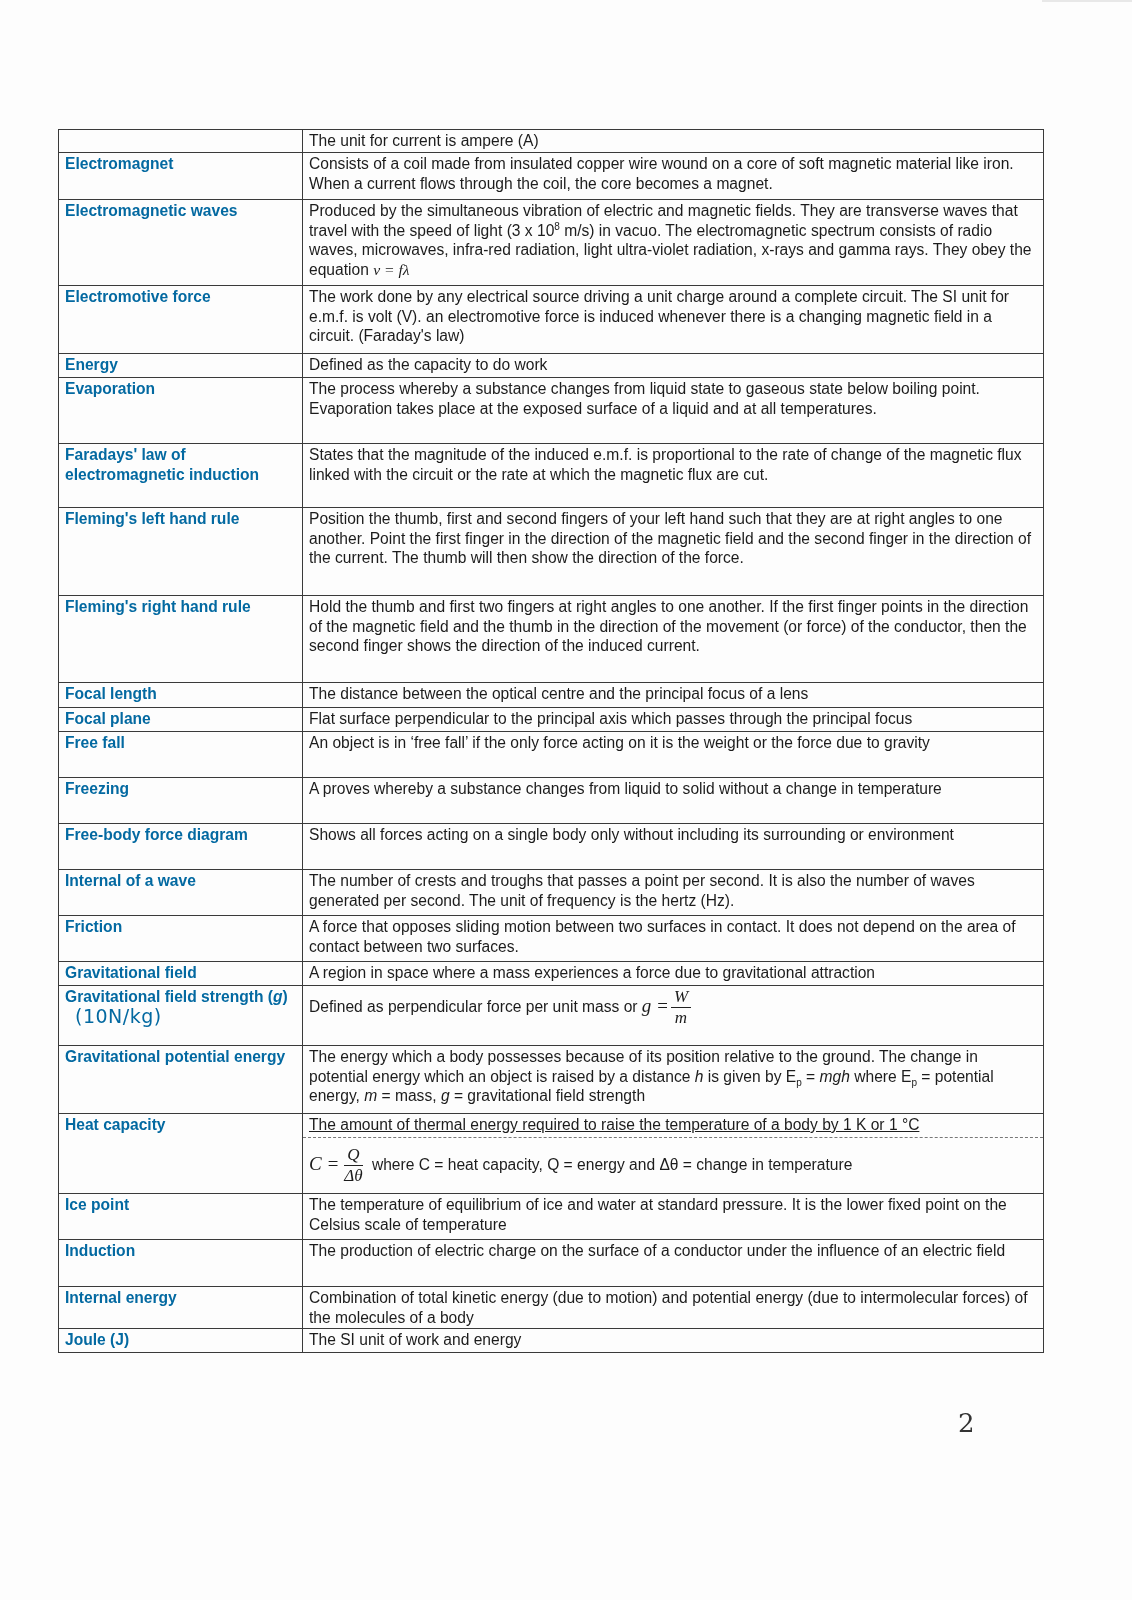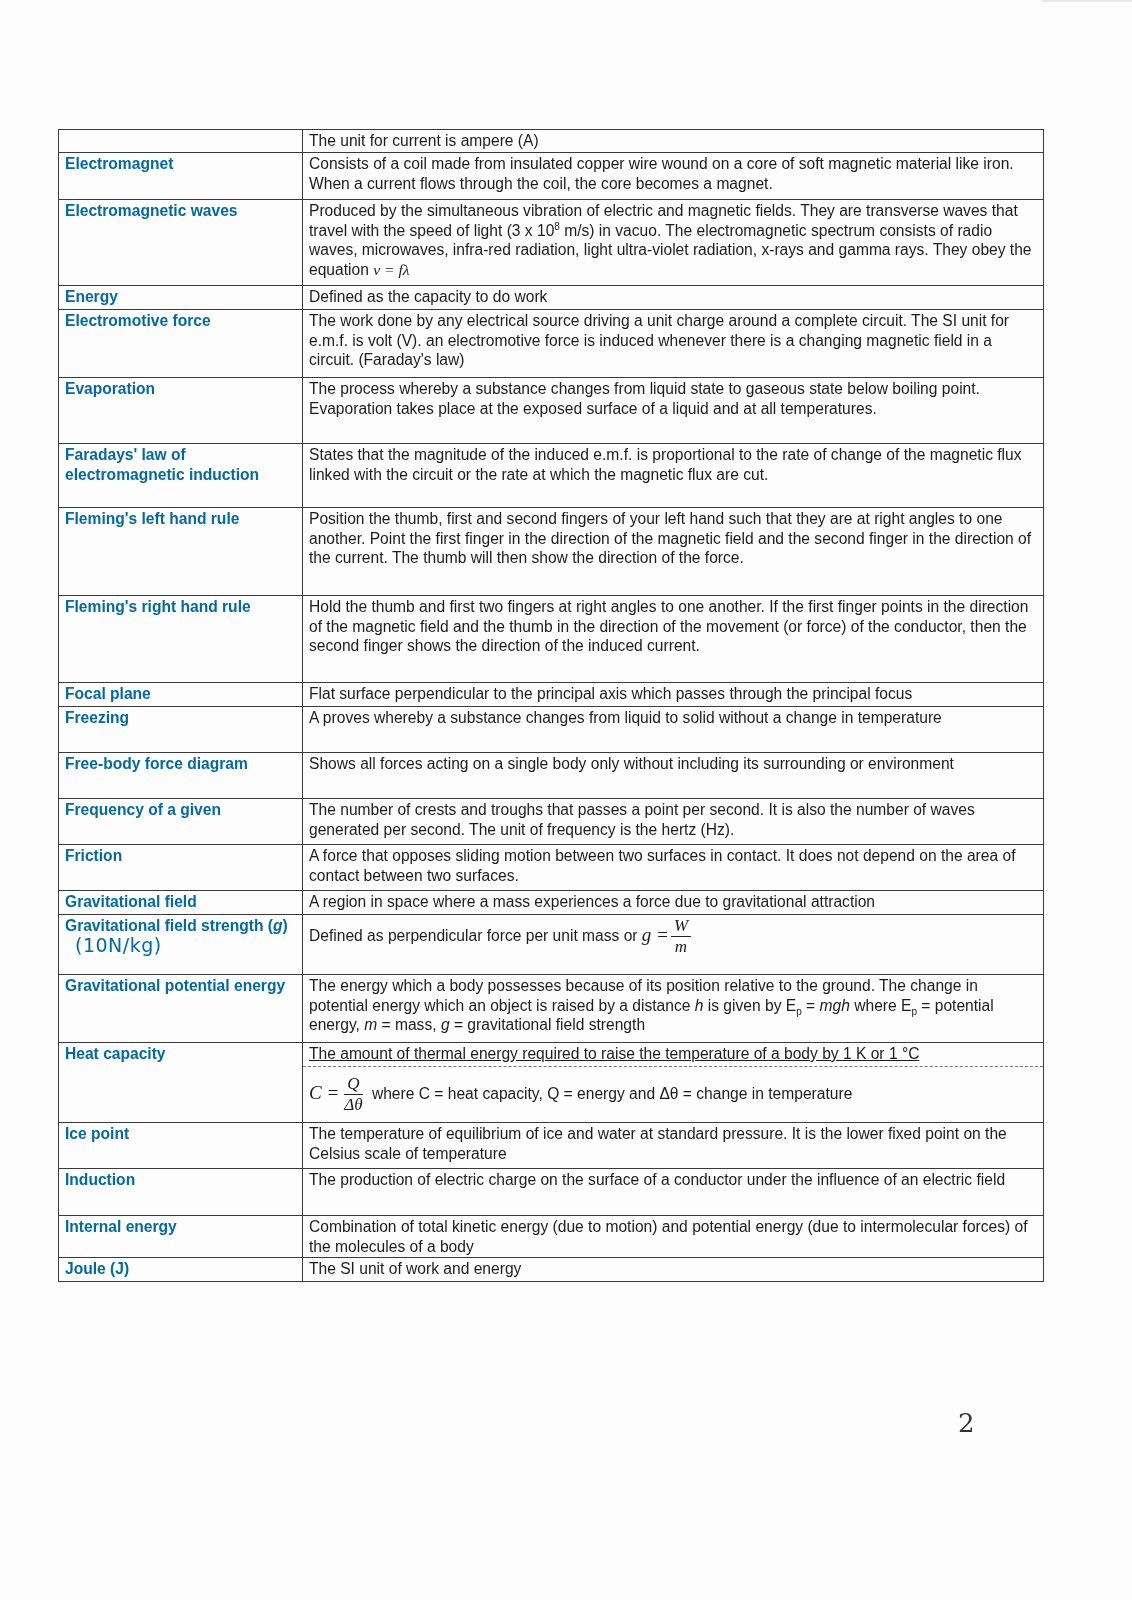--- a/index.html
+++ b/index.html
@@ -73,58 +73,66 @@
       <td class="def">The unit for current is ampere (A)</td>
     </tr>
     <tr style="height:47px">
       <td class="term">Electromagnet</td>
       <td class="def">Consists of a coil made from insulated copper wire wound on a core of soft magnetic material like iron. When a current flows through the coil, the core becomes a magnet.</td>
     </tr>
     <tr style="height:86px">
       <td class="term">Electromagnetic waves</td>
       <td class="def"><span>Produced by the simultaneous vibration of electric and magnetic fields. They are transverse waves that travel with the speed of light (3 x 10</span><sup>8</sup><span> m/s) in vacuo. The electromagnetic spectrum consists of radio waves, microwaves, infra-red radiation, light ultra-violet radiation, x-rays and gamma rays. They obey the equation </span><span class="i">v = fλ</span></td>
     </tr>
+    <tr style="height:68px">
+      <td class="term">Electromotive force</td>
+      <td class="def">The work done by any electrical source driving a unit charge around a complete circuit. The SI unit for e.m.f. is volt (V). an electromotive force is induced whenever there is a changing magnetic field in a circuit. (Faraday's law)</td>
+    </tr>
     <tr style="height:24px">
       <td class="term">Energy</td>
       <td class="def">Defined as the capacity to do work</td>
-    </tr>
-    <tr style="height:68px">
-      <td class="term">Electromotive force</td>
-      <td class="def">The work done by any electrical source driving a unit charge around a complete circuit. The SI unit for e.m.f. is volt (V). an electromotive force is induced whenever there is a changing magnetic field in a circuit. (Faraday's law)</td>
     </tr>
     <tr style="height:66px">
       <td class="term">Evaporation</td>
       <td class="def">The process whereby a substance changes from liquid state to gaseous state below boiling point. Evaporation takes place at the exposed surface of a liquid and at all temperatures.</td>
     </tr>
     <tr style="height:64px">
       <td class="term">Faradays' law of electromagnetic induction</td>
       <td class="def">States that the magnitude of the induced e.m.f. is proportional to the rate of change of the magnetic flux linked with the circuit or the rate at which the magnetic flux are cut.</td>
     </tr>
     <tr style="height:88px">
       <td class="term">Fleming's left hand rule</td>
       <td class="def">Position the thumb, first and second fingers of your left hand such that they are at right angles to one another. Point the first finger in the direction of the magnetic field and the second finger in the direction of the current. The thumb will then show the direction of the force.</td>
     </tr>
     <tr style="height:87px">
       <td class="term">Fleming's right hand rule</td>
       <td class="def">Hold the thumb and first two fingers at right angles to one another. If the first finger points in the direction of the magnetic field and the thumb in the direction of the movement (or force) of the conductor, then the second finger shows the direction of the induced current.</td>
     </tr>
+    <tr style="height:25px">
+      <td class="term">Focal length</td>
+      <td class="def">The distance between the optical centre and the principal focus of a lens</td>
+    </tr>
     <tr style="height:24px">
       <td class="term">Focal plane</td>
       <td class="def">Flat surface perpendicular to the principal axis which passes through the principal focus</td>
+    </tr>
+    <tr style="height:46px">
+      <td class="term">Free fall</td>
+      <td class="def">An object is in ‘free fall’ if the only force acting on it is the weight or the force due to gravity</td>
     </tr>
     <tr style="height:46px">
       <td class="term">Freezing</td>
       <td class="def">A proves whereby a substance changes from liquid to solid without a change in temperature</td>
     </tr>
     <tr style="height:46px">
       <td class="term">Free-body force diagram</td>
       <td class="def">Shows all forces acting on a single body only without including its surrounding or environment</td>
     </tr>
     <tr style="height:46px">
-      <td class="term">Frequency of a given</td>
+      <td class="term">Internal of a wave</td>
       <td class="def">The number of crests and troughs that passes a point per second. It is also the number of waves generated per second. The unit of frequency is the hertz (Hz).</td>
     </tr>
     <tr style="height:46px">
       <td class="term">Friction</td>
       <td class="def">A force that opposes sliding motion between two surfaces in contact. It does not depend on the area of contact between two surfaces.</td>
     </tr>
     <tr style="height:24px">
       <td class="term">Gravitational field</td>
       <td class="def">A region in space where a mass experiences a force due to gravitational attraction</td>
     </tr>

